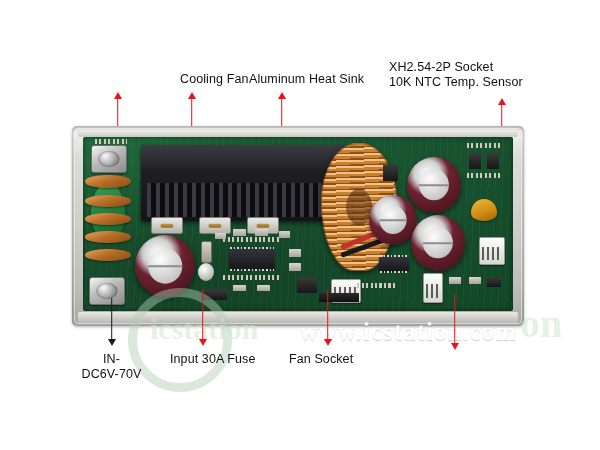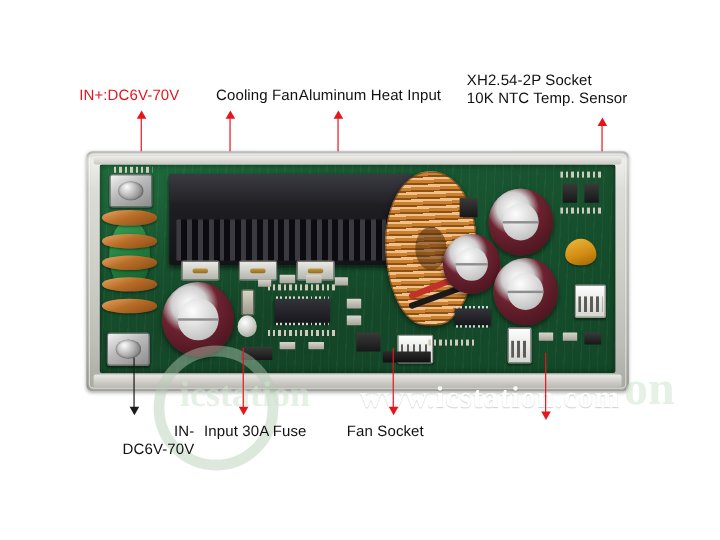--- a/index.html
+++ b/index.html
@@ -4,21 +4,21 @@
 <style>
   html,body{margin:0;padding:0;background:#ffffff;}
   body{width:600px;height:450px;overflow:hidden;
        font-family:"Liberation Sans","DejaVu Sans",sans-serif;}
   #stage{position:relative;width:600px;height:450px;background:#fff;}
 
   
   .lbl{position:absolute;font-size:12.5px;line-height:15px;color:#111;
        white-space:pre;letter-spacing:.1px;}
   .lbl.red{color:#e8141c;}
-  .lbl.ctr{text-align:right;}
+  .lbl.ctr{text-align:center;}
 
   
   .arw{position:absolute;}
   .arw .shaft{position:absolute;left:50%;transform:translateX(-50%);
               width:1.6px;background:#e8141c;}
   .arw.blk .shaft{background:#1a1a1a;}
   .arw .head{position:absolute;left:50%;transform:translateX(-50%);
              width:0;height:0;border-left:4px solid transparent;
              border-right:4px solid transparent;}
   .arw.up   .head{top:0;border-bottom:7px solid #e8141c;}
@@ -142,25 +142,24 @@
   .wm-ghost{position:absolute;font-family:"Liberation Serif",serif;font-weight:700;
      color:#cfe6cf;opacity:.55;pointer-events:none;}
   .wm-logo{position:absolute;width:86px;height:86px;border-radius:50%;
      border:9px solid rgba(180,205,180,.45);pointer-events:none;}
 </style>
 </head>
 <body>
 
 <div id="stage">
 
-  <div class="lbl red" style="left:66px;top:72px;">IN+:DC6V-70V</div>
 
   <div class="lbl" style="left:180px;top:72px;">Cooling Fan</div>
 
-  <div class="lbl" style="left:249px;top:72px;">Aluminum Heat Input</div>
+  <div class="lbl" style="left:249px;top:72px;">Aluminum Heat Sink</div>
 
   <div class="lbl" style="left:389px;top:60px;">XH2.54-2P Socket
 10K NTC Temp. Sensor</div>
 
   <div class="arw up" style="left:113px;top:92px;width:9px;height:76px;">
     <div class="head"></div>
       <div class="shaft"></div>
   </div>
 
   <div class="arw up" style="left:187px;top:92px;width:9px;height:78px;">

